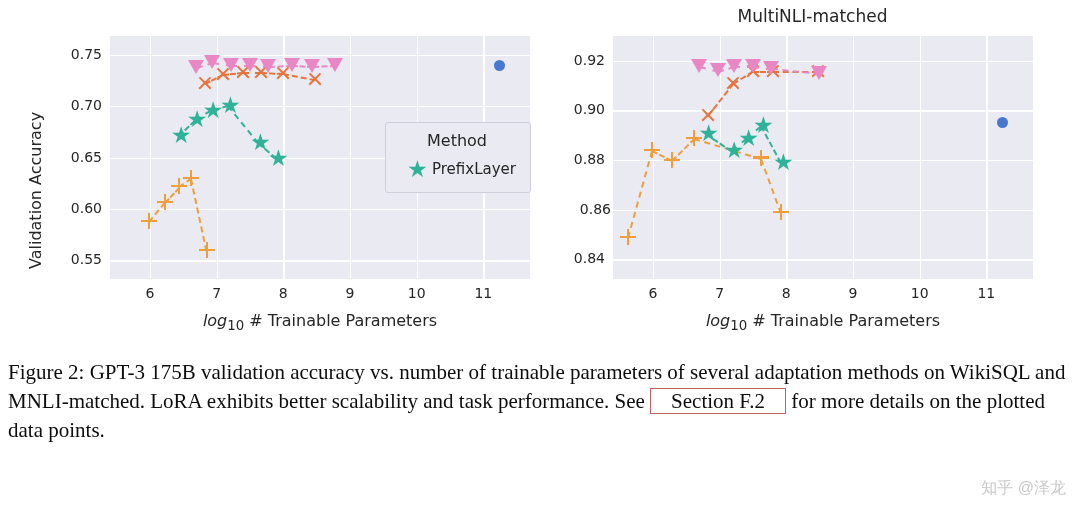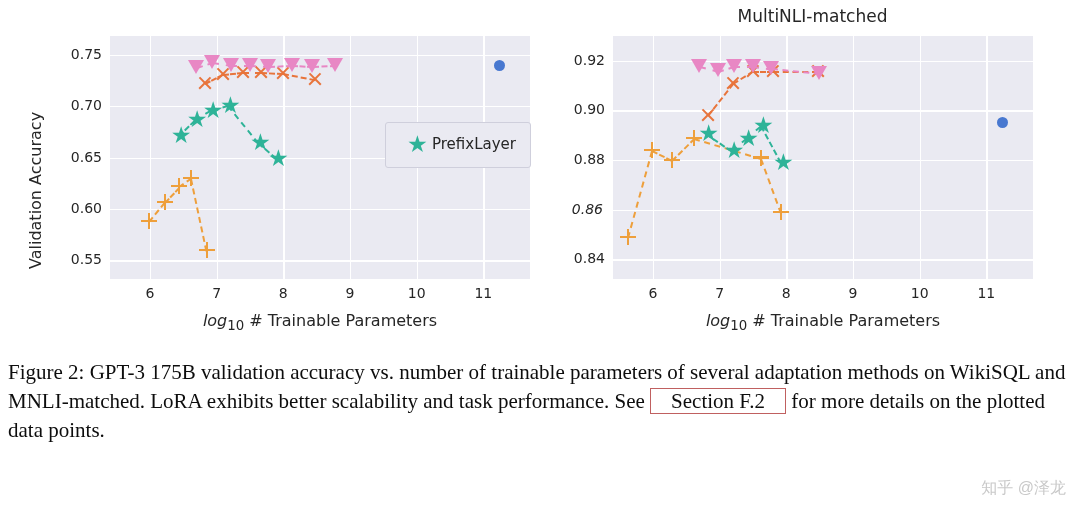--- a/index.html
+++ b/index.html
@@ -190,20 +190,21 @@
       <div class="tick-label xtick" style="left: 396.667px; top: 285px; width: 40px;">10</div>
       <div class="tick-label xtick" style="left: 463.333px; top: 285px; width: 40px;">11</div>
       <div class="tick-label ytick" style="left: 52px; top: 251.466px; width: 50px;">0.55</div>
       <div class="tick-label ytick" style="left: 52px; top: 199.983px; width: 50px;">0.60</div>
       <div class="tick-label ytick" style="left: 52px; top: 148.5px; width: 50px;">0.65</div>
       <div class="tick-label ytick" style="left: 52px; top: 97.0169px; width: 50px;">0.70</div>
       <div class="tick-label ytick" style="left: 52px; top: 45.5339px; width: 50px;">0.75</div>
       <div class="axis-label" style="left: 110px; width: 420px; top: 311px;"><i>log</i><sub>10</sub> # Trainable Parameters</div>
       <div class="ylabel" style="left: 26px; top: 269px;">Validation Accuracy</div>
       <div class="legend" style="left: 385px; top: 122px;">
+        <div class="legend-title">Method</div>
         <div class="legend-row">
           <span class="legend-sym">
             <span class="marker" style="width: 16px; height: 16px; color: rgb(46, 179, 152); font-size: 23.2px; line-height: 16px; text-align: center; left: 9px; top: 2px;">★</span>
           </span>
           <span class="legend-label">PrefixLayer</span>
         </div>
       </div>
     </div>
 
   <div class="panel" id="panel1" style="left:545px;width:535px;">
@@ -295,21 +296,21 @@
         <span class="marker" style="width: 0px; height: 0px; border-left: 8.5px solid transparent; border-right: 8.5px solid transparent; border-top: 14.45px solid rgb(232, 135, 196); left: 150.167px; top: 25.0097px;"></span>
         <span class="marker" style="width: 0px; height: 0px; border-left: 8.5px solid transparent; border-right: 8.5px solid transparent; border-top: 14.45px solid rgb(232, 135, 196); left: 198.167px; top: 29.9689px;"></span>
       </div>
       <div class="tick-label xtick" style="left: 88px; top: 285px; width: 40px;">6</div>
       <div class="tick-label xtick" style="left: 154.667px; top: 285px; width: 40px;">7</div>
       <div class="tick-label xtick" style="left: 221.333px; top: 285px; width: 40px;">8</div>
       <div class="tick-label xtick" style="left: 288px; top: 285px; width: 40px;">9</div>
       <div class="tick-label xtick" style="left: 354.667px; top: 285px; width: 40px;">10</div>
       <div class="tick-label xtick" style="left: 421.333px; top: 285px; width: 40px;">11</div>
       <div class="tick-label ytick" style="left: 10px; top: 250.163px; width: 50px;">0.84</div>
-      <div class="tick-label ytick" style="left: 8px; top: 200.571px; width: 50px; font-style: italic;">0.86</div>
+      <div class="tick-label ytick" style="left: 16px; top: 200.571px; width: 50px;">0.86</div>
       <div class="tick-label ytick" style="left: 10px; top: 150.98px; width: 50px;">0.88</div>
       <div class="tick-label ytick" style="left: 10px; top: 101.388px; width: 50px;">0.90</div>
       <div class="tick-label ytick" style="left: 10px; top: 51.7959px; width: 50px;">0.92</div>
       <div class="axis-label" style="left: 68px; width: 420px; top: 311px;"><i>log</i><sub>10</sub> # Trainable Parameters</div>
     </div>
 </div>
 
 <div class="caption">
   <span>Figure 2: GPT-3 175B validation accuracy vs. number of trainable parameters of several adaptation methods on WikiSQL and MNLI-matched. LoRA exhibits better scalability and task performance. See </span><span class="boxed">Section F.2</span><span> for more details on the plotted data points.</span>
 </div>

